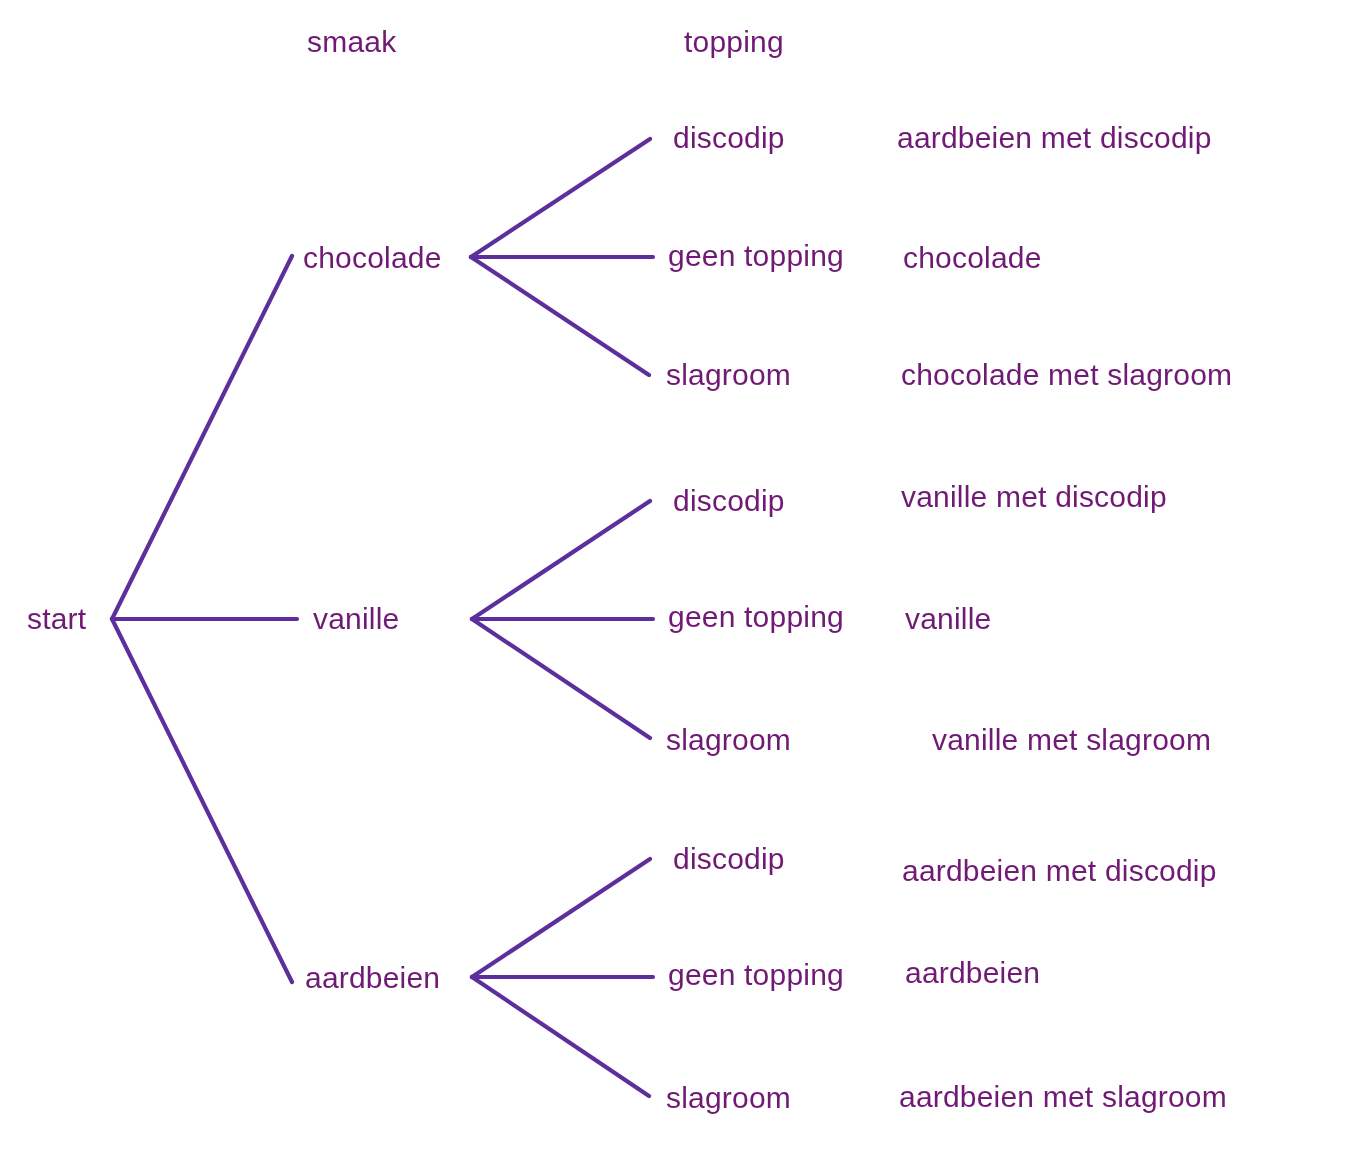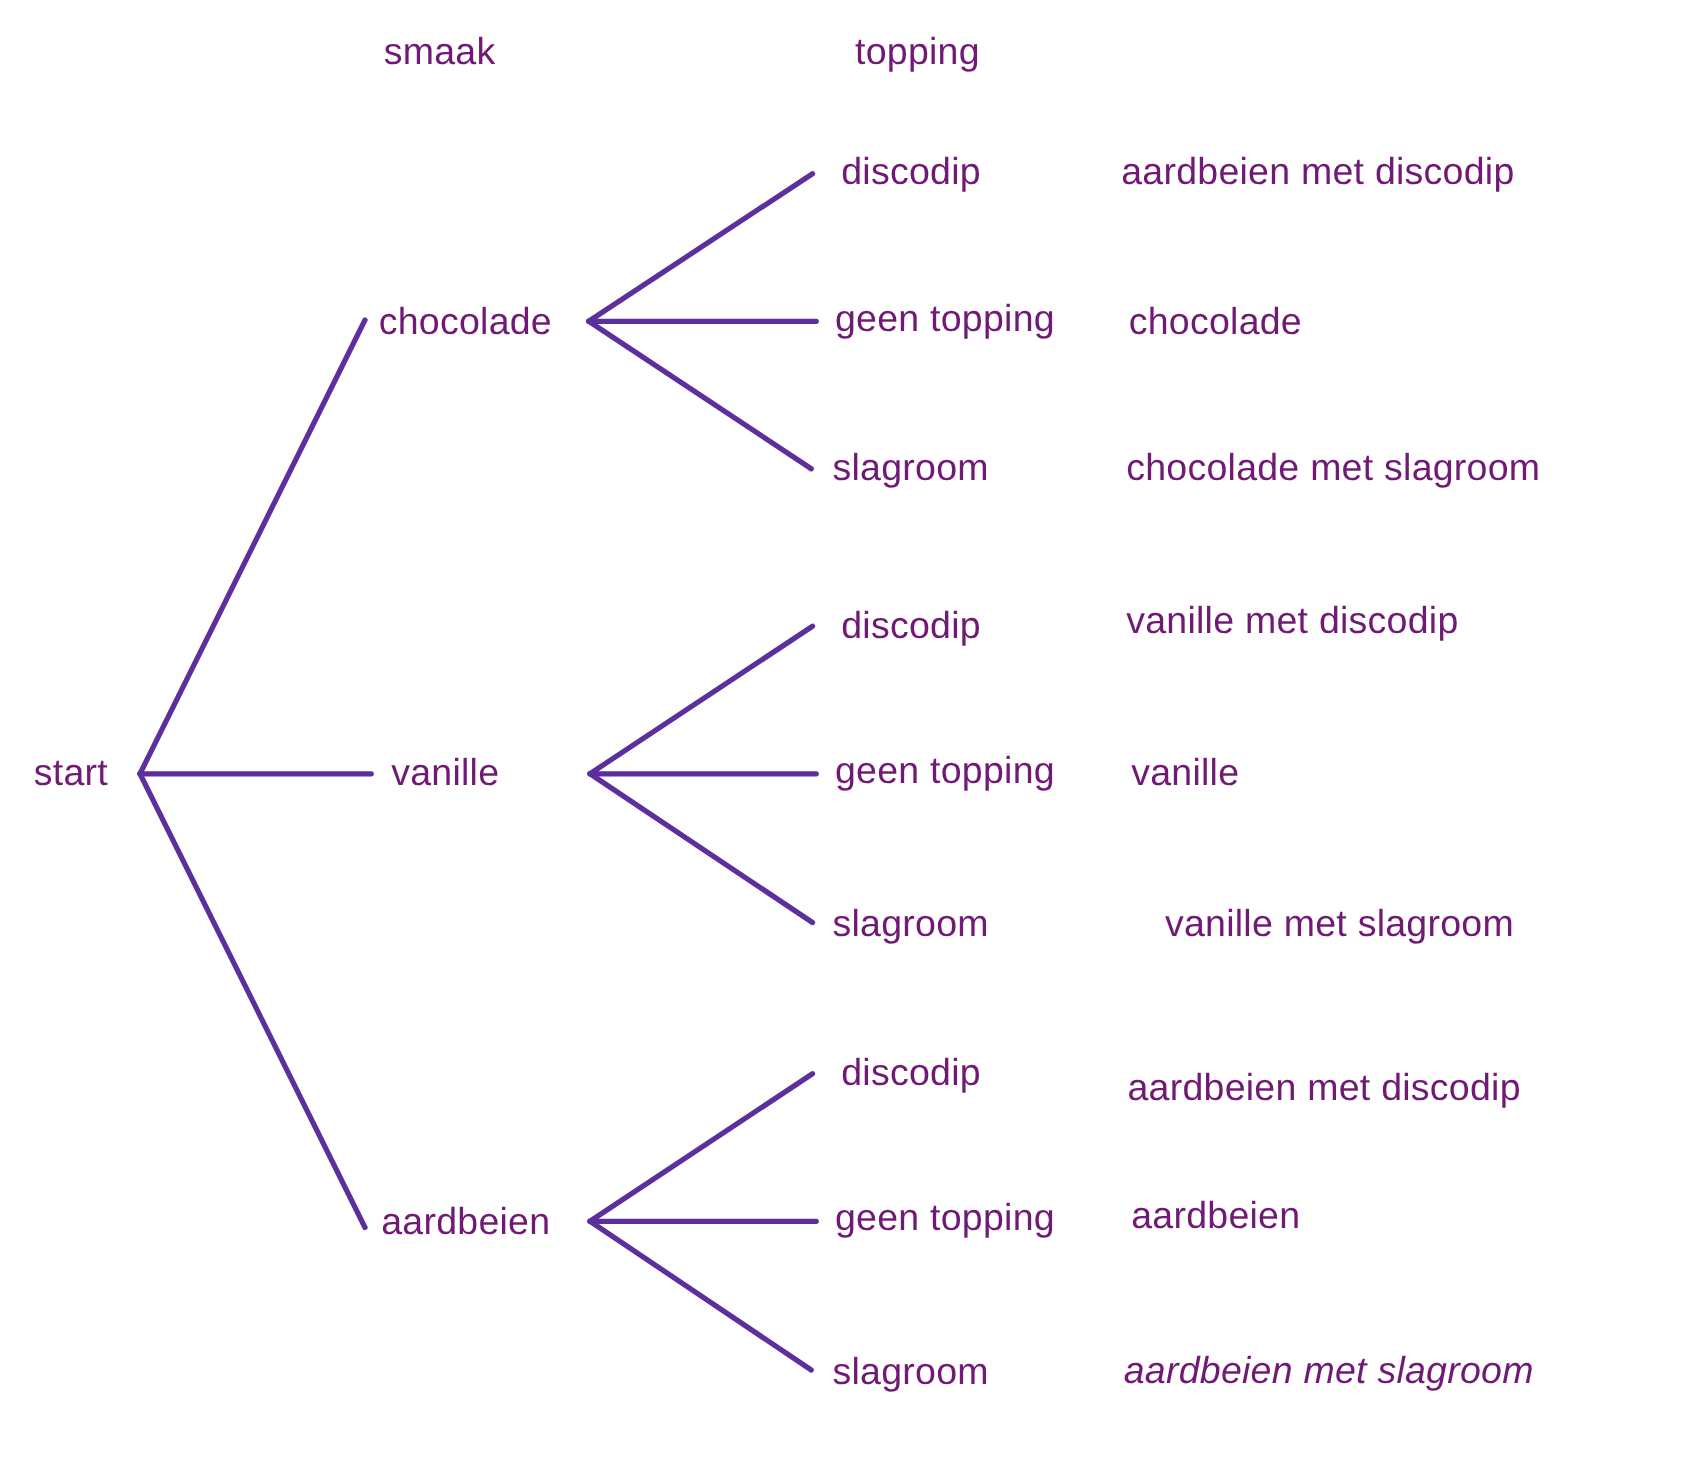--- a/index.html
+++ b/index.html
@@ -84,15 +84,15 @@
   <div class="lbl" style="left:897px; top:138px;">aardbeien met discodip</div>
   <div class="lbl" style="left:903px; top:258px;">chocolade</div>
   <div class="lbl" style="left:901px; top:375px;">chocolade met slagroom</div>
 
   <div class="lbl" style="left:901px; top:497px;">vanille met discodip</div>
   <div class="lbl" style="left:905px; top:619px;">vanille</div>
   <div class="lbl" style="left:901px; top:740px;margin-left:31px;">vanille met slagroom</div>
 
   <div class="lbl" style="left:902px; top:859px;margin-top:12px;">aardbeien met discodip</div>
   <div class="lbl" style="left:905px; top:973px;">aardbeien</div>
-  <div class="lbl" style="left:899px; top:1097px;font-style:italic;">aardbeien met slagroom</div>
+  <div class="lbl" style="left:899px; top:1097px;">aardbeien met slagroom</div>
 
 </div>
 
 </body></html>

